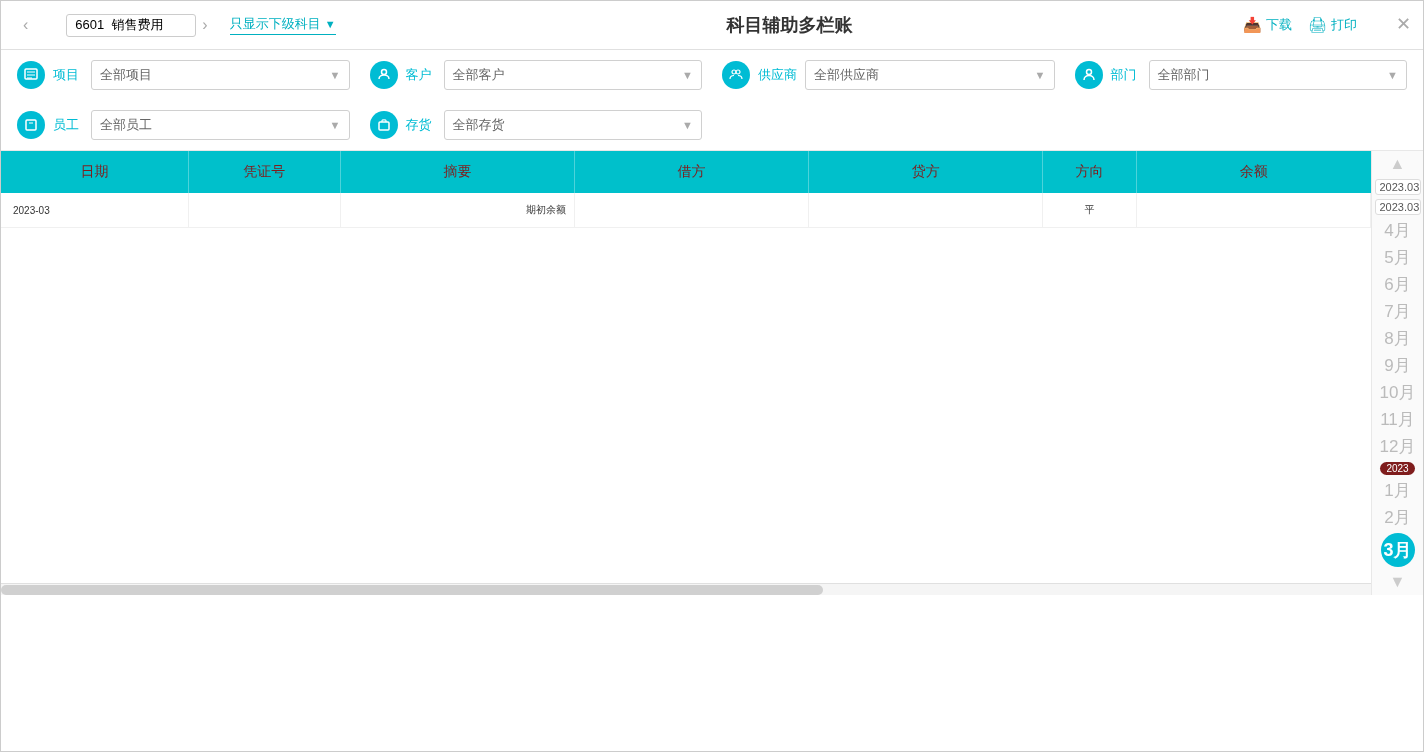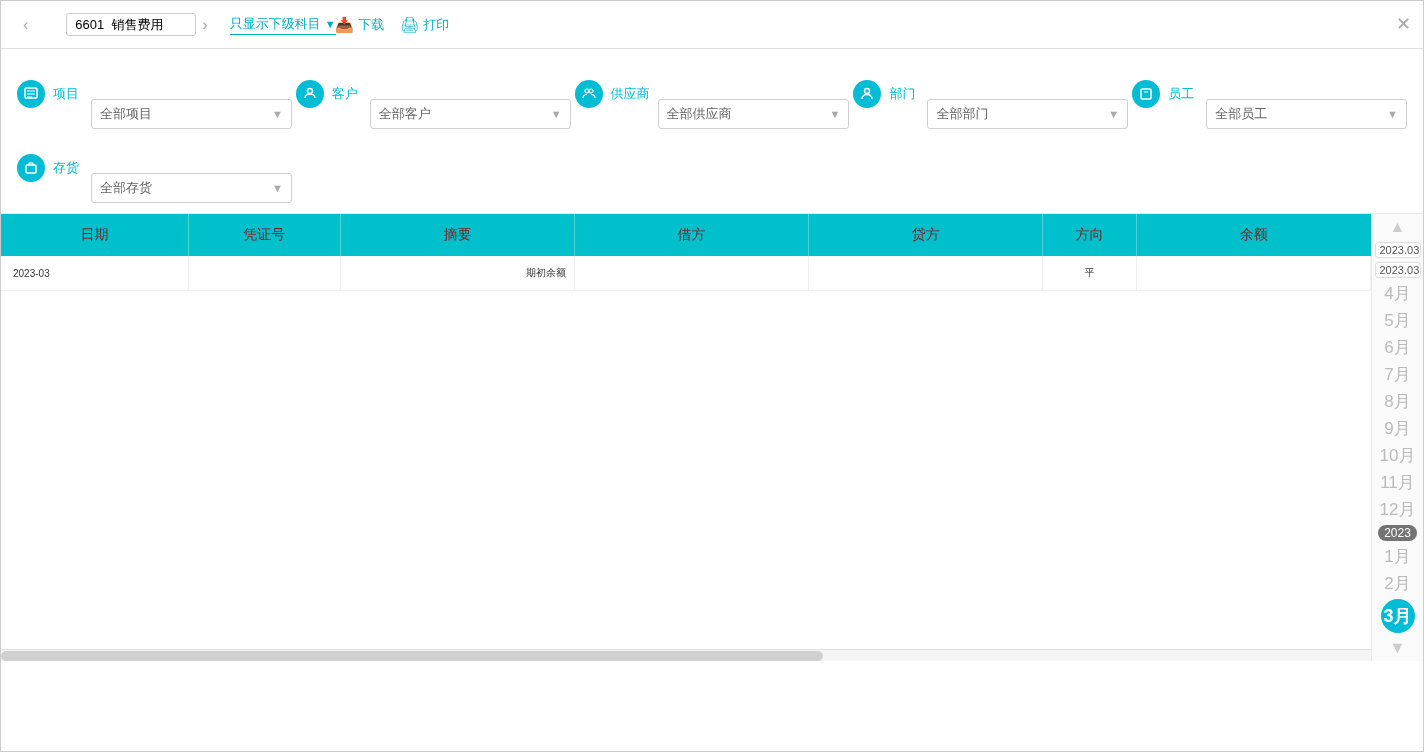--- a/index.html
+++ b/index.html
@@ -12,25 +12,25 @@
     .account-code { display: flex; align-items: center; gap: 6px; }
     .account-code input { border: 1px solid #ccc; border-radius: 3px; padding: 3px 8px; font-size: 13px; width: 110px; margin-left: 32px; }
     .show-sub { display: flex; align-items: center; gap: 4px; margin-left: 16px; color: #00b0c0; cursor: pointer; border-bottom: 1px solid #00b0c0; padding-bottom: 1px; }
     .show-sub-arrow { color: #00b0c0; font-size: 11px; }
     .page-title { flex: 1; text-align: center; font-size: 18px; font-weight: bold; color: #333; }
     .action-btns { display: flex; gap: 16px; }
     .action-btn { display: flex; align-items: center; gap: 4px; color: #00b0c0; cursor: pointer; background: none; border: none; font-size: 13px; }
     .close-btn { position: absolute; right: 12px; top: 12px; background: none; border: none; font-size: 18px; color: #aaa; cursor: pointer; }
     
     
-    .filter-bar { padding: 10px 16px; background: #fff; display: grid; grid-template-columns: repeat(5, 1fr); gap: 4px; border-bottom: 1px solid #e8e8e8; }
+    .filter-bar { padding: 10px 16px; background: #fff; display: grid; grid-template-columns: repeat(4, 1fr); gap: 20px; border-bottom: 1px solid #e8e8e8; }
     .filter-row { display: flex; align-items: center; gap: 8px; }
     .filter-icon { width: 28px; height: 28px; border-radius: 50%; background: #00bcd4; display: flex; align-items: center; justify-content: center; color: white; font-size: 14px; flex-shrink: 0; }
     .filter-label { color: #00bcd4; font-size: 13px; min-width: 30px; }
-    .filter-select { flex: 1; border: 1px solid #d0d0d0; border-radius: 3px; padding: 4px 8px; font-size: 13px; color: #333; display: flex; align-items: center; justify-content: space-between; cursor: pointer; background: #fff; height: 30px; margin-top: 40px; }
+    .filter-select { flex: 1; border: 1px solid #d0d0d0; border-radius: 3px; padding: 4px 8px; font-size: 13px; color: #333; display: flex; align-items: center; justify-content: space-between; cursor: pointer; background: #fff; height: 30px; }
     .filter-select span { color: #666; }
     .filter-select .arrow { color: #aaa; font-size: 11px; }
     .data-table { width: 100%; border-collapse: collapse; }
     .data-table thead tr th { background: #00c0cb; color: #7f1d1d; padding: 12px 8px; text-align: center; font-weight: normal; font-size: 14px; border-right: 1px solid rgba(255,255,255,0.3); }
     .data-table thead tr th:last-child { border-right: none; }
     .data-table tbody tr td { padding: 10px 8px; border-bottom: 1px solid #f0f0f0; border-right: 1px solid #f0f0f0; text-align: center; color: #333; font-size: 10px; }
     .data-table tbody tr td:first-child { text-align: left; padding-left: 12px; }
     .data-table tbody tr td:nth-child(3) { text-align: right; padding-left: 12px; }
     
     
@@ -48,20 +48,21 @@
   <div class="header">
     <button class="nav-btn">‹</button>
     <div class="account-code">
       <input type="text" value="6601  销售费用" style="width: 130px;">
     </div>
     <button class="nav-btn">›</button>
     <div class="show-sub">
       <span>只显示下级科目</span>
       <span class="show-sub-arrow">▼</span>
     </div>
+    <div class="page-title">科目辅助多栏账</div>
     <div class="action-btns">
       <button class="action-btn">
         <span style="font-size:15px;">📥</span>
         <span>下载</span>
       </button>
       <button class="action-btn">
         <span style="font-size:15px;">🖨</span>
         <span>打印</span>
       </button>
     </div>
@@ -204,21 +205,21 @@
       <div class="timeline-label">4月</div>
       <div class="timeline-label">5月</div>
       <div class="timeline-label">6月</div>
       <div class="timeline-label">7月</div>
       <div class="timeline-label">8月</div>
       <div class="timeline-label">9月</div>
       <div class="timeline-label">10月</div>
       <div class="timeline-label">11月</div>
       <div class="timeline-label">12月</div>
 
-      <div style="background: #737373; color: white; border-radius: 10px; padding: 1px 6px; font-size: 12px; margin: 2px 0; cursor: pointer;">
+      <div style="background: #7f1d1d; color: white; border-radius: 10px; padding: 1px 6px; font-size: 10px; margin: 2px 0; cursor: pointer;">
         <span>2023</span>
       </div>
 
       <div class="timeline-label">1月</div>
       <div class="timeline-label">2月</div>
 
       <div style="width: 34px; height: 34px; border-radius: 50%; background: #00bcd4; color: white; display: flex; align-items: center; justify-content: center; font-size: 18px; font-weight: bold; cursor: pointer; margin: 2px 0;">
         <span>3月</span>
       </div>
 

